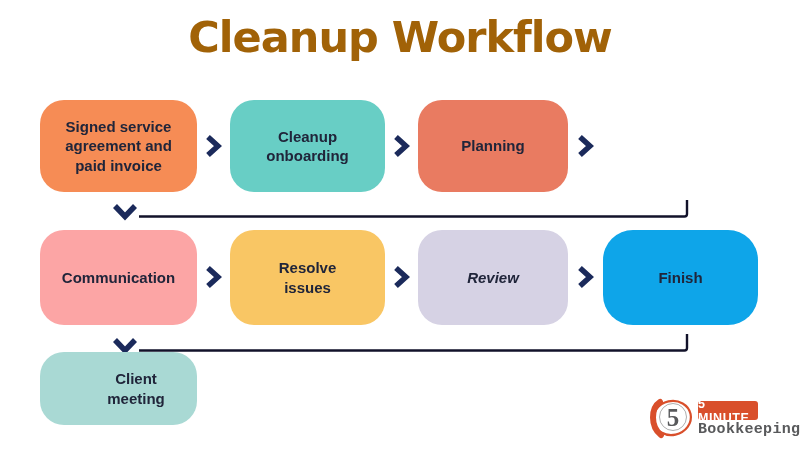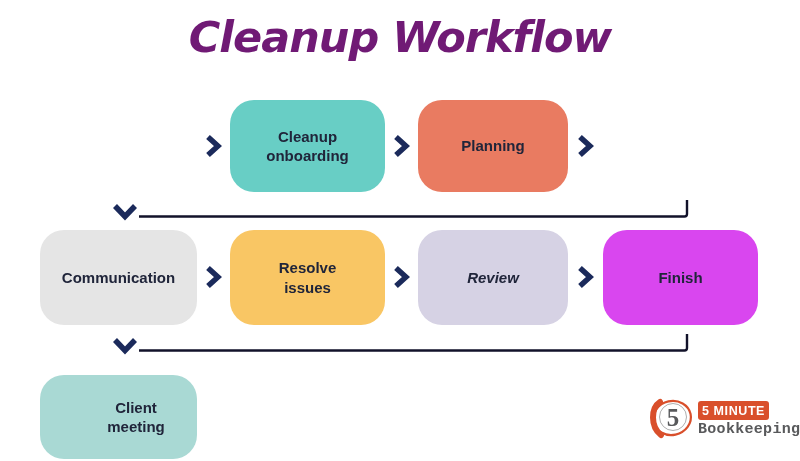--- a/index.html
+++ b/index.html
@@ -6,80 +6,83 @@
   #canvas{position:relative;width:800px;height:461px;background:#ffffff;overflow:hidden;
           font-family:"Liberation Sans",sans-serif;}
   .title{position:absolute;top:12px;left:0;right:0;text-align:center;
          font-family:"DejaVu Sans","Liberation Sans",sans-serif;
          font-weight:bold;font-size:43px;letter-spacing:-1px;color:#1B2A5B;}
   .box{position:absolute;border-radius:24px;display:flex;align-items:center;justify-content:center;
        text-align:center;font-size:15px;font-weight:bold;color:#20253A;line-height:1.3;
        padding:0 12px;box-sizing:border-box;white-space:pre-line;}
   .r1{top:100px;height:92px;}
   .r2{top:230px;height:95px;}
-  .r3{top:375px;height:84px;padding-left:47px;}
+  .r3{top:352px;height:73px;padding-left:47px;}
   .c1{left:40px;width:157px;}
   .c2{left:230px;width:155px;}
   .c3{left:418px;width:150px;}
   .c4{left:603px;width:155px;}
   .arrow{position:absolute;width:18px;height:24px;}
   .a-row1{top:134px;}
   .a-row2{top:265px;}
   .ax1{left:204px;} .ax2{left:392px;} .ax3{left:576px;}
   .connector{position:absolute;left:105px;width:600px;height:32px;}
   .conn1{top:195px;}
   .conn2{top:329px;}
   .logo{position:absolute;left:648px;top:396px;width:145px;height:52px;}
   .emblem{position:absolute;left:0;top:0;}
   .emblem text{font-family:"Liberation Serif",serif;}
-  .brand-badge{position:absolute;left:50px;top:5px;width:71px;height:19px;border-radius:3px;
+  .brand-badge{position:absolute;left:50px;top:5px;width:60px;height:19px;border-radius:3px;
                display:flex;align-items:center;justify-content:center;color:#ffffff;
                font-size:12.5px;font-weight:bold;letter-spacing:0.6px;}
   .brand-sub{position:absolute;left:50px;top:25px;font-family:Liberation Mono, monospace;
              font-weight:bold;font-size:15px;letter-spacing:0.3px;}
 </style>
 </head>
 <body>
 
 <div id="canvas">
 
-  <div class="title" style="color: #701a75; font-style: italic;">Cleanup Workflow</div>
+  <div class="title" style="color: #a16207;">Cleanup Workflow</div>
 
+  <div class="box r1 c1" style="background-color: rgb(246, 140, 85);">Signed service
+agreement and
+paid invoice</div>
   <svg class="arrow a-row1 ax1" viewBox="0 0 18 24">
     <polyline points="4,3 14,12 4,21" fill="none" stroke-width="5.5" stroke-linecap="butt" stroke-linejoin="miter" stroke="#1B2A5B"></polyline>
   </svg>
   <div class="box r1 c2" style="background-color: rgb(104, 206, 197);">Cleanup
 onboarding</div>
   <svg class="arrow a-row1 ax2" viewBox="0 0 18 24">
     <polyline points="4,3 14,12 4,21" fill="none" stroke-width="5.5" stroke-linecap="butt" stroke-linejoin="miter" stroke="#1B2A5B"></polyline>
   </svg>
   <div class="box r1 c3" style="background-color: rgb(233, 123, 97);">Planning</div>
   <svg class="arrow a-row1 ax3" viewBox="0 0 18 24">
     <polyline points="4,3 14,12 4,21" fill="none" stroke-width="5.5" stroke-linecap="butt" stroke-linejoin="miter" stroke="#1B2A5B"></polyline>
   </svg>
 
   <svg class="connector conn1" viewBox="0 0 600 32">
     <path d="M582,5 L582,19 Q582,21.5 579.5,21.5 L34,21.5" fill="none" stroke-width="2.4" stroke="#12122A"></path>
     <polyline points="10,11 20,21.5 30,11" fill="none" stroke-width="5.5" stroke-linecap="butt" stroke-linejoin="miter" stroke="#1B2A5B"></polyline>
   </svg>
 
-  <div class="box r2 c1" style="background-color: #e5e5e5; text-align: right;">Communication</div>
+  <div class="box r2 c1" style="background-color: #fca5a5; text-align: right;">Communication</div>
   <svg class="arrow a-row2 ax1" viewBox="0 0 18 24">
     <polyline points="4,3 14,12 4,21" fill="none" stroke-width="5.5" stroke-linecap="butt" stroke-linejoin="miter" stroke="#1B2A5B"></polyline>
   </svg>
   <div class="box r2 c2" style="background-color: rgb(249, 198, 100); padding-left: 12px;">Resolve
 issues</div>
   <svg class="arrow a-row2 ax2" viewBox="0 0 18 24">
     <polyline points="4,3 14,12 4,21" fill="none" stroke-width="5.5" stroke-linecap="butt" stroke-linejoin="miter" stroke="#1B2A5B"></polyline>
   </svg>
   <div class="box r2 c3" style="background-color: rgb(214, 210, 228); font-style: italic;">Review</div>
   <svg class="arrow a-row2 ax3" viewBox="0 0 18 24">
     <polyline points="4,3 14,12 4,21" fill="none" stroke-width="5.5" stroke-linecap="butt" stroke-linejoin="miter" stroke="#1B2A5B"></polyline>
   </svg>
-  <div class="box r2 c4" style="background-color: #d946ef;">Finish</div>
+  <div class="box r2 c4" style="background-color: #0ea5e9; border-radius: 30px;">Finish</div>
 
   <svg class="connector conn2" viewBox="0 0 600 32">
     <path d="M582,5 L582,19 Q582,21.5 579.5,21.5 L34,21.5" fill="none" stroke-width="2.4" stroke="#12122A"></path>
     <polyline points="10,11 20,21.5 30,11" fill="none" stroke-width="5.5" stroke-linecap="butt" stroke-linejoin="miter" stroke="#1B2A5B"></polyline>
   </svg>
 
   <div class="box r3 c1" style="background-color: rgb(169, 217, 212);">Client
 meeting</div>
 
   <div class="logo">

